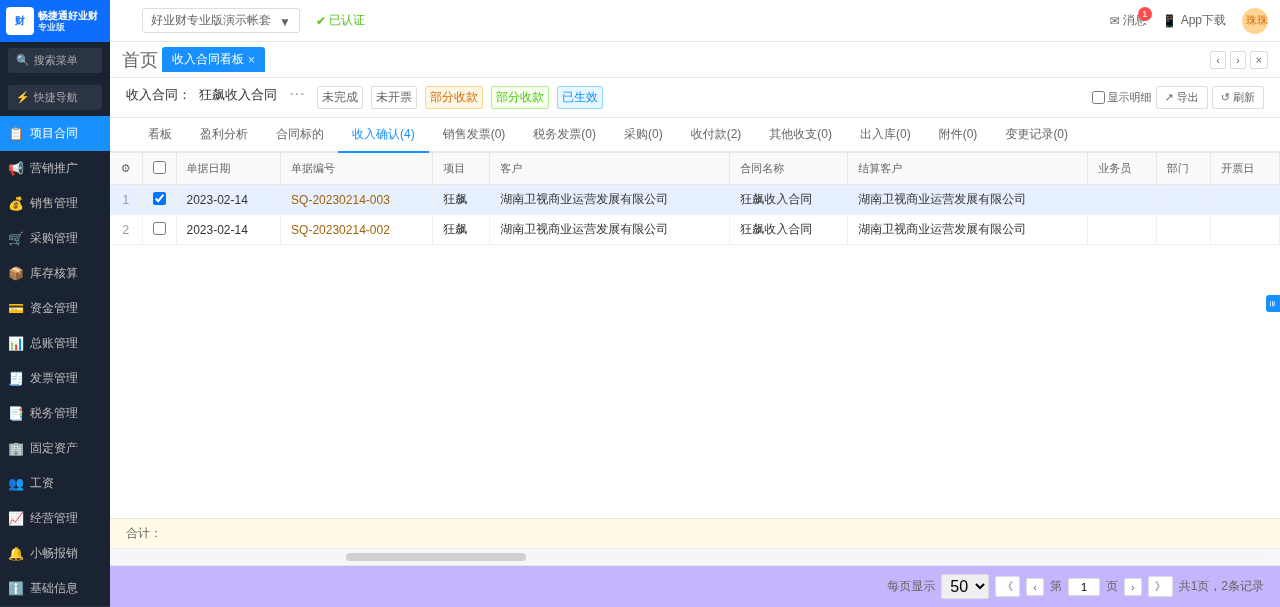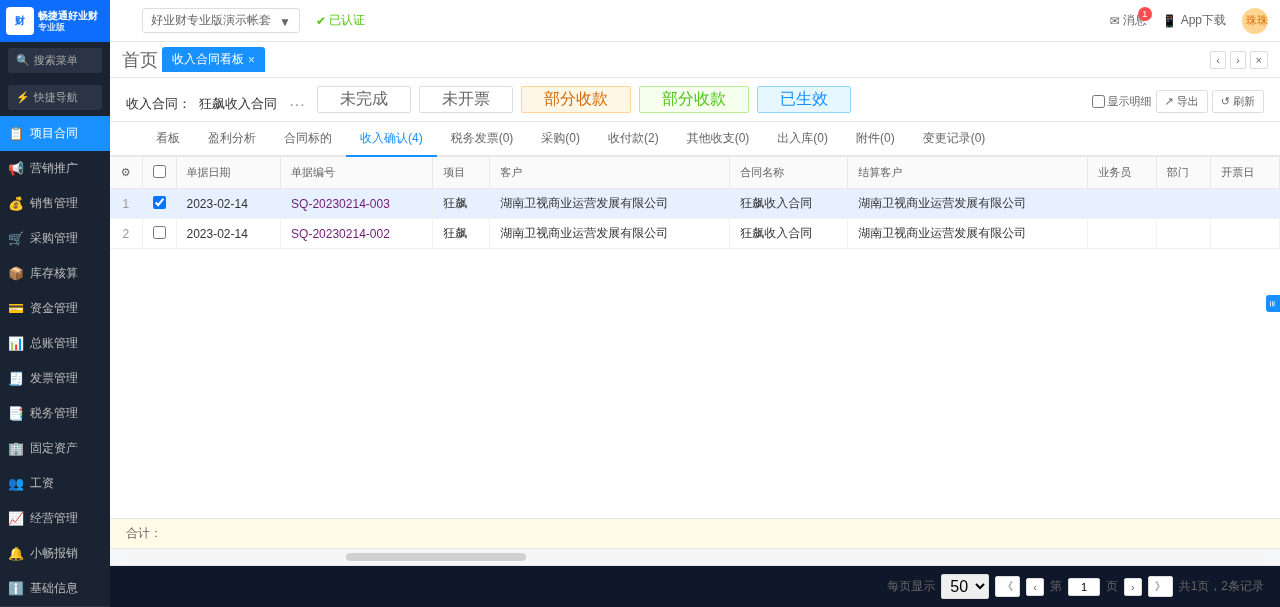--- a/index.html
+++ b/index.html
@@ -36,53 +36,53 @@
     .tabbar-home { color: #666; font-size: 18px; cursor: pointer; }
     .tabbar-tab { background: #1890ff; color: white; padding: 4px 10px; border-radius: 3px 3px 0 0; font-size: 12px; display: flex; align-items: center; gap: 4px; cursor: pointer; }
     .tabbar-tab-close { cursor: pointer; opacity: 0.8; }
     .tabbar-nav { margin-left: auto; display: flex; gap: 4px; }
     .tabbar-nav-btn { background: none; border: 1px solid #ddd; padding: 2px 5px; cursor: pointer; border-radius: 2px; color: #666; font-size: 11px; }
 
     
     .content { flex: 1; display: flex; flex-direction: column; overflow: hidden; background: #f5f6fa; }
 
     
-    .contract-header { background: white; padding: 8px 16px; display: flex; align-items: flex-end; gap: 8px; border-bottom: 1px solid #e8e8e8; }
+    .contract-header { background: white; padding: 8px 16px; display: flex; align-items: flex-start; gap: 8px; border-bottom: 1px solid #e8e8e8; }
     .contract-title { font-size: 13px; color: #333; font-weight: 500; }
     .contract-more { color: #999; cursor: pointer; font-size: 16px; line-height: 1; padding: 0 4px; }
-    .status-btn { padding: 2px 22px; border-radius: 2px; font-size: 16px; cursor: pointer; border: 1px solid #ddd; background: white; color: #666; }
+    .status-btn { padding: 2px 4px; border-radius: 2px; font-size: 12px; cursor: pointer; border: 1px solid #ddd; background: white; color: #666; }
     .status-btn.partial { background: #fff7e6; border-color: #ffd591; color: #d46b08; }
     .status-btn.confirmed { background: #f6ffed; border-color: #b7eb8f; color: #52c41a; }
     .status-btn.active { background: #e6f7ff; border-color: #91d5ff; color: #1890ff; }
     .contract-header-right { margin-left: auto; display: flex; align-items: center; gap: 4px; }
     .header-action-btn { background: none; border: 1px solid #ddd; padding: 3px 8px; border-radius: 2px; font-size: 11px; color: #666; cursor: pointer; display: flex; align-items: center; gap: 3px; }
     .show-detail-label { font-size: 11px; color: #666; display: flex; align-items: center; gap: 3px; }
 
     
-    .sub-tabs { background: white; padding: 0 32px; display: flex; align-items: flex-end; gap: 0; border-bottom: 2px solid #e8e8e8; }
+    .sub-tabs { background: white; padding: 0 24px; display: flex; align-items: flex-end; gap: 0; border-bottom: 2px solid #e8e8e8; }
     .sub-tab { padding: 8px 14px; font-size: 12px; color: #666; cursor: pointer; border-bottom: 2px solid transparent; margin-bottom: -2px; white-space: nowrap; }
     .sub-tab.active { color: #1890ff; border-bottom-color: #1890ff; font-weight: 500; }
 
     
     .table-area { flex: 1; overflow: auto; background: white; margin: 0; }
     table { width: 100%; border-collapse: collapse; font-size: 12px; }
     thead tr { background: #fafafa; }
     thead th { padding: 8px 10px; text-align: left; color: #666; font-weight: normal; border-bottom: 1px solid #e8e8e8; border-right: 1px solid #e8e8e8; white-space: nowrap; font-size: 11px; }
     tbody tr { border-bottom: 1px solid #f0f0f0; }
     tbody tr.selected { background: #e6f0ff; }
     tbody td { padding: 6px 10px; border-right: 1px solid #f0f0f0; white-space: nowrap; font-size: 12px; }
     .row-num { color: #999; text-align: center; }
-    .link { color: #701a75; cursor: pointer; text-decoration: none; }
+    .link { color: #a16207; cursor: pointer; text-decoration: none; }
     .col-check { width: 30px; text-align: center; }
 
     
     .total-row { background: #fffbe6; padding: 6px 16px; font-size: 12px; color: #666; border-top: 1px solid #e8e8e8; border-bottom: 1px solid #e8e8e8; }
 
     
-    .pagination { background: #0f172a; padding: 8px 16px; display: flex; align-items: center; justify-content: flex-end; gap: 6px; font-size: 12px; color: #666; border-top: 1px solid #e8e8e8; }
+    .pagination { background: #c4b5fd; padding: 8px 16px; display: flex; align-items: center; justify-content: flex-end; gap: 6px; font-size: 12px; color: #666; border-top: 1px solid #e8e8e8; }
     .page-size-select { border: 1px solid #ddd; padding: 2px 4px; border-radius: 2px; font-size: 16px; }
     .page-btn { border: 1px solid #ddd; background: white; padding: 2px 6px; cursor: pointer; border-radius: 2px; color: #666; font-size: 11px; }
     .page-input { border: 1px solid #ddd; width: 32px; text-align: center; padding: 2px 4px; border-radius: 2px; font-size: 11px; }
 
     
     .scrollbar-area { height: 8px; background: #f5f5f5; position: relative; margin: 4px 16px; border-radius: 4px; overflow: hidden; }
     .scrollbar-thumb { height: 8px; width: 180px; background: #d0d0d0; border-radius: 4px; position: absolute; left: 220px; }
 
     
     .right-panel-icon { position: fixed; right: 0; top: 50%; transform: translateY(-50%); background: #1890ff; color: white; width: 14px; padding: 6px 2px; font-size: 10px; writing-mode: vertical-rl; cursor: pointer; border-radius: 3px 0 0 3px; }
@@ -243,20 +243,21 @@
           <span>刷新</span>
         </button>
       </div>
     </div>
 
     <div class="sub-tabs">
       <div class="sub-tab">看板</div>
       <div class="sub-tab">盈利分析</div>
       <div class="sub-tab">合同标的</div>
       <div class="sub-tab active">收入确认(4)</div>
+      <div class="sub-tab">销售发票(0)</div>
       <div class="sub-tab">税务发票(0)</div>
       <div class="sub-tab">采购(0)</div>
       <div class="sub-tab">收付款(2)</div>
       <div class="sub-tab">其他收支(0)</div>
       <div class="sub-tab">出入库(0)</div>
       <div class="sub-tab">附件(0)</div>
       <div class="sub-tab">变更记录(0)</div>
     </div>
 
     <div class="table-area">

